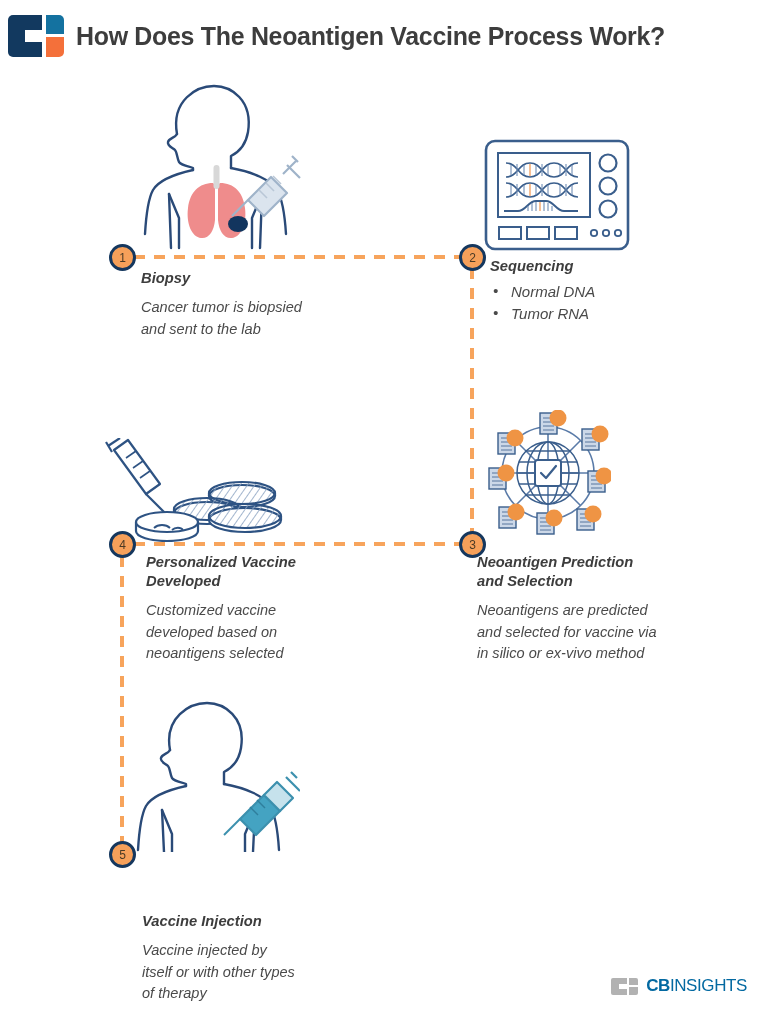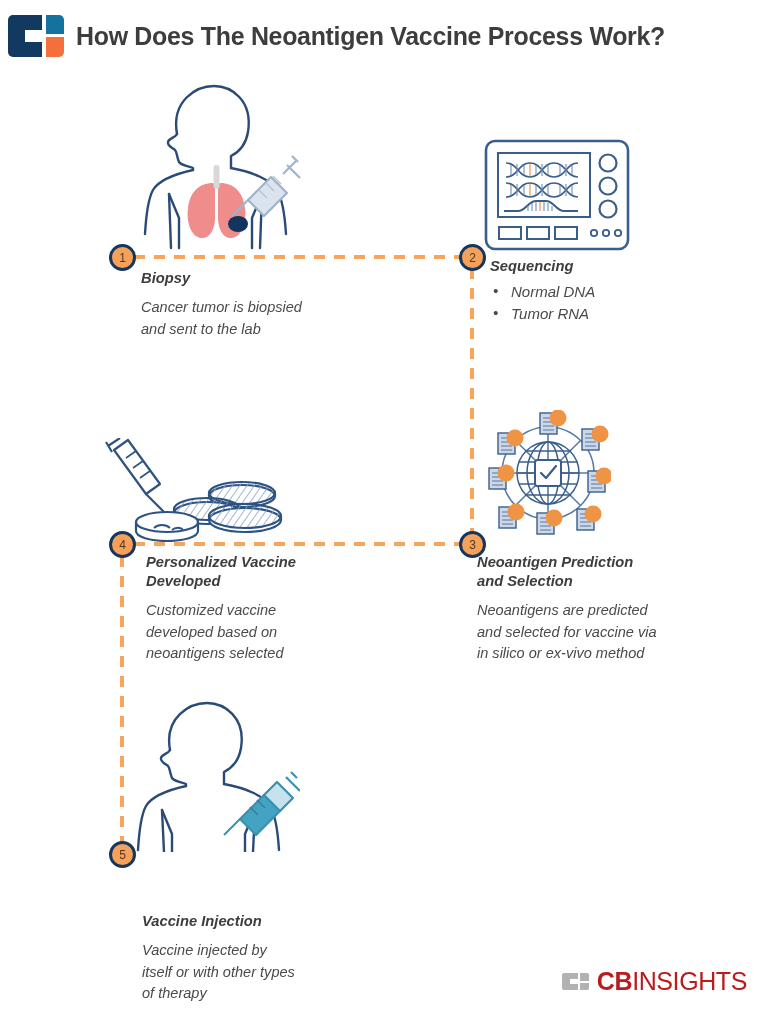--- a/index.html
+++ b/index.html
@@ -166,23 +166,23 @@
     background: #b2b2b2;
     border-radius: 0 2px 0 0;
   }
   #footer-mark .fm-sq-bot {
     position: absolute; left: 18px; top: 9.5px;
     width: 9px; height: 7.5px;
     background: #b2b2b2;
     border-radius: 0 0 2px 0;
   }
   #footer-text {
-    font-size: 25px;
+    font-size: 17px;
     letter-spacing: -0.4px;
-    color: #b91c1c;
+    color: #0369a1;
   }
   #footer-text .bold { font-weight: bold; }
 </style>
 </head>
 <body>
 
 <div id="header">
   <div id="brand-logo">
     <div class="lg-c"></div>
     <div class="lg-notch"></div>

